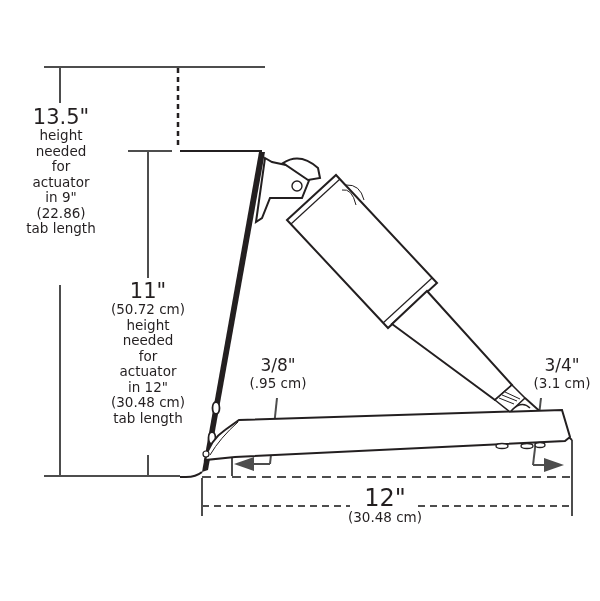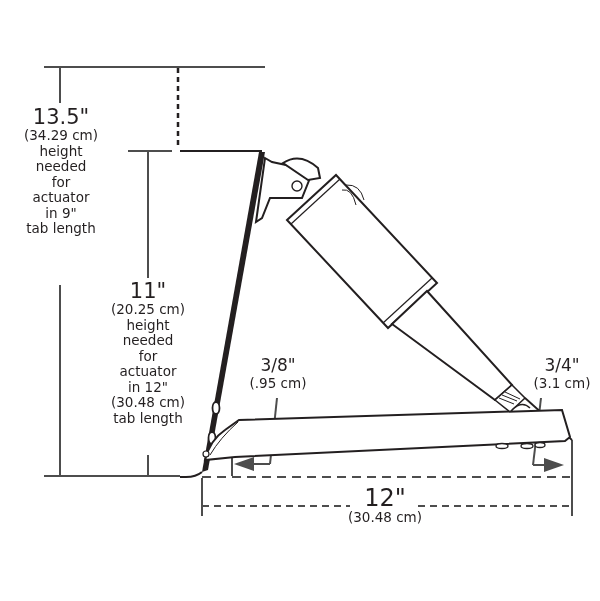--- a/index.html
+++ b/index.html
@@ -85,32 +85,32 @@
     <path d="M210,455 Q220,438 238,422" stroke-width="1" fill="none"></path>
     <ellipse cx="502" cy="446" rx="6" ry="2.5" stroke-width="1.3"></ellipse>
     <ellipse cx="527" cy="446" rx="6" ry="2.5" stroke-width="1.3"></ellipse>
     <ellipse cx="540" cy="445" rx="5" ry="2.5" stroke-width="1.3"></ellipse>
     <circle cx="206" cy="454" r="3" stroke-width="1.2"></circle>
   </g>
 </svg>
 
 <div class="lbl" style="left:8px; top:106px; width:106px;">
   <span class="line big">13.5"</span>
-  <span class="line small">(34.29 cm)</span>
   <span class="line small">height</span>
   <span class="line small">needed</span>
   <span class="line small">for</span>
   <span class="line small">actuator</span>
   <span class="line small">in 9"</span>
+  <span class="line small">(22.86)</span>
   <span class="line small">tab length</span>
 </div>
 
 <div class="lbl" style="left:96px; top:280px; width:104px;">
   <span class="line big">11"</span>
-  <span class="line small">(20.25 cm)</span>
+  <span class="line small">(50.72 cm)</span>
   <span class="line small">height</span>
   <span class="line small">needed</span>
   <span class="line small">for</span>
   <span class="line small">actuator</span>
   <span class="line small">in 12"</span>
   <span class="line small">(30.48 cm)</span>
   <span class="line small">tab length</span>
 </div>
 
 <div class="lbl" style="left:238px; top:356px; width:80px;">

